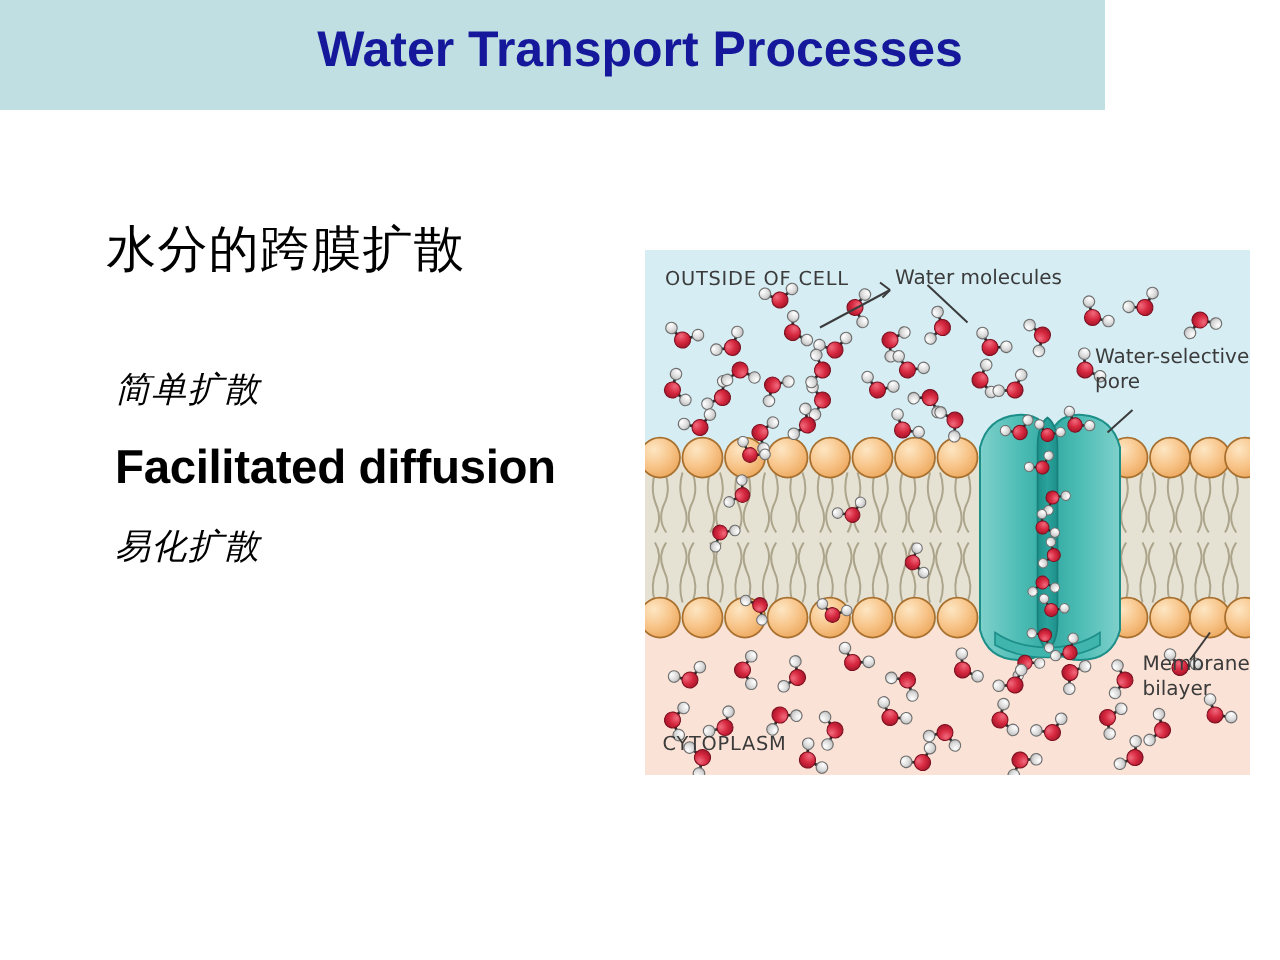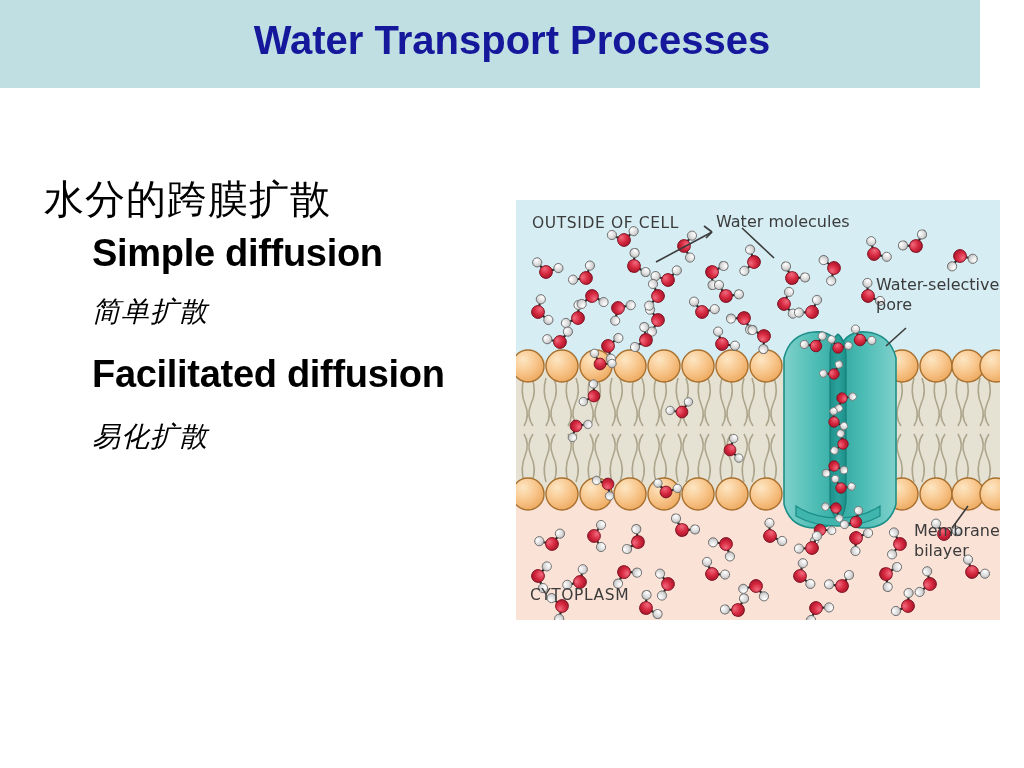--- a/index.html
+++ b/index.html
@@ -13,21 +13,21 @@
     position: relative;
     overflow: hidden;
     font-family: "Liberation Sans", sans-serif;
   }
 
   
   #title-banner {
     position: absolute;
     left: 0;
     top: 0;
-    width: 980px;
+    width: 884px;
     height: 88px;
     background: #bfdfe2;
   }
   #slide-title {
     position: absolute;
     left: 0;
     top: 18px;
     width: 1024px;
     text-align: center;
     font-family: "Liberation Sans", sans-serif;
@@ -49,20 +49,21 @@
   .line {
     position: absolute;
     white-space: nowrap;
     color: #000000;
   }
   .cjk-lg {
     font-family: "DejaVu Sans", "Liberation Sans", sans-serif;
     font-size: 40px;
     font-weight: normal;
     letter-spacing: 1px;
+    margin-left: 41px;
   }
   .cjk-sm {
     font-family: "DejaVu Sans", "Liberation Sans", sans-serif;
     font-size: 28px;
     font-weight: normal;
     letter-spacing: 1px;
     font-style: italic;
   }
   .en-bold {
     font-family: "Liberation Sans", sans-serif;
@@ -99,21 +100,20 @@
 </style>
 </head>
 <body>
 
 <div id="title-banner">
   <div id="slide-title">Water Transport Processes</div>
 </div>
 
 <div id="bullet-list">
   <div class="line cjk-lg" id="line-heading-cn">水分的跨膜扩散</div>
-  <div class="line en-bold" id="line-simple-en">Simple diffusion</div>
   <div class="line cjk-sm" id="line-simple-cn">简单扩散</div>
   <div class="line cjk-sm" id="line-facil-cn">易化扩散</div>
   <div class="line en-bold" id="line-facil-en">Facilitated diffusion</div>
 </div>
 
 <div id="figure-panel">
   <svg class="fig-svg" width="484" height="420" viewBox="0 0 484 420" xmlns="http://www.w3.org/2000/svg">
     <defs>
       <radialGradient id="headGrad" cx="35%" cy="30%" r="75%">
         <stop offset="0%" stop-color="#fde6c3"></stop>

